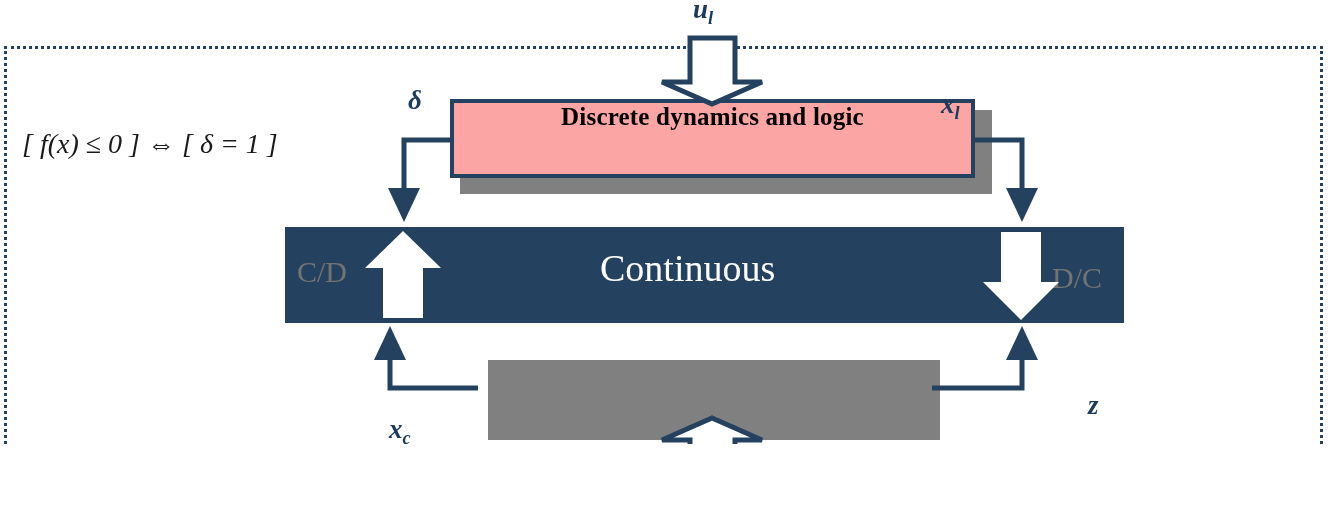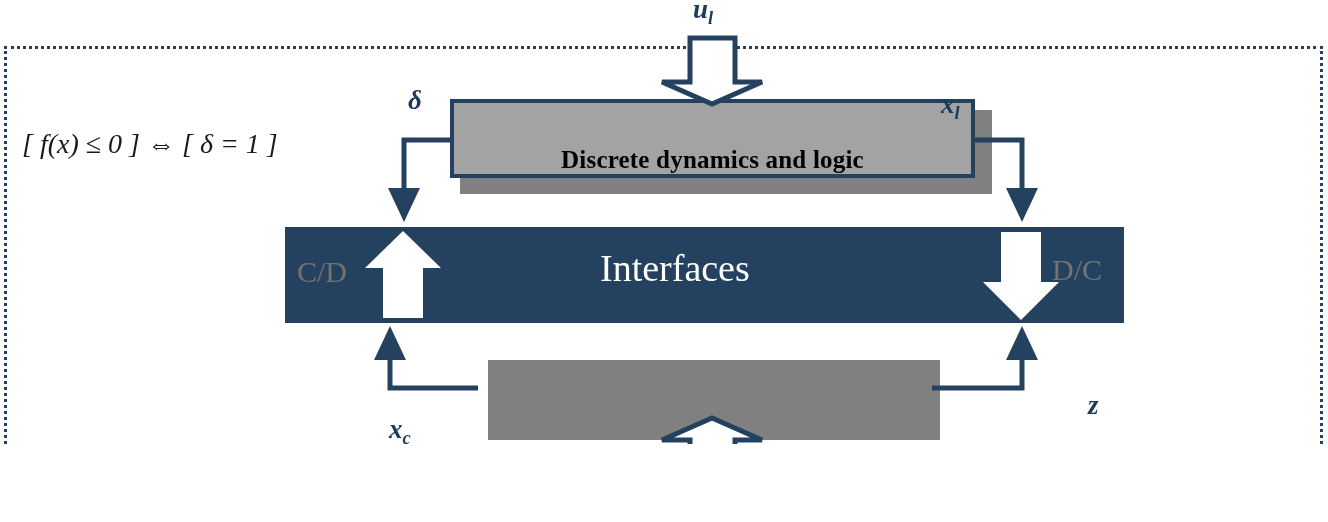--- a/index.html
+++ b/index.html
@@ -25,24 +25,24 @@
     width: 1319px;
     height: 421px;
     border: 3px dotted #24425f;
     box-sizing: border-box;
   }
 
   
   .block {
     position: absolute;
     box-sizing: border-box;
-    background: #a3a3a3;
+    background: #fca5a5;
     border: 4px solid #24425f;
     display: flex;
-    align-items: flex-end;
+    align-items: flex-start;
     justify-content: center;
   }
   .block .block-label {
     font-weight: bold;
     color: #000000;
     font-size: 25px;
     letter-spacing: 0.2px;
     white-space: nowrap;
   }
   .block-shadow {
@@ -117,23 +117,23 @@
 
 
   <div class="block-shadow" style="left:460px; top:110px; width:532px; height:84px;"></div>
   <div class="block" style="left:450px; top:99px; width:525px; height:79px;">
     <span class="block-label">Discrete dynamics and logic</span>
   </div>
 
   <div class="block-shadow" style="left:488px; top:360px; width:452px; height:80px;"></div>
 
   <div class="interfaces-bar" style="left:285px; top:227px; width:839px; height:96px;"></div>
-  <div class="interfaces-title" style="left:600px; top:246px;">Interfaces</div>
+  <div class="interfaces-title" style="left:600px; top:246px;">Continuous</div>
   <div class="cd-label" style="left:297px; top:255px;">C/D</div>
-  <div class="dc-label" style="left:1052px; top:253px;">D/C</div>
+  <div class="dc-label" style="left:1052px; top:261px;">D/C</div>
 
   <div class="var-label" style="left:408px; top:85px;">δ</div>
 
   <div class="var-label" style="left:941px; top:89px;">
     <span>x</span><sub>l</sub>
   </div>
 
   <div class="var-label" style="left:389px; top:414px;">
     <span>x</span><sub>c</sub>
   </div>

